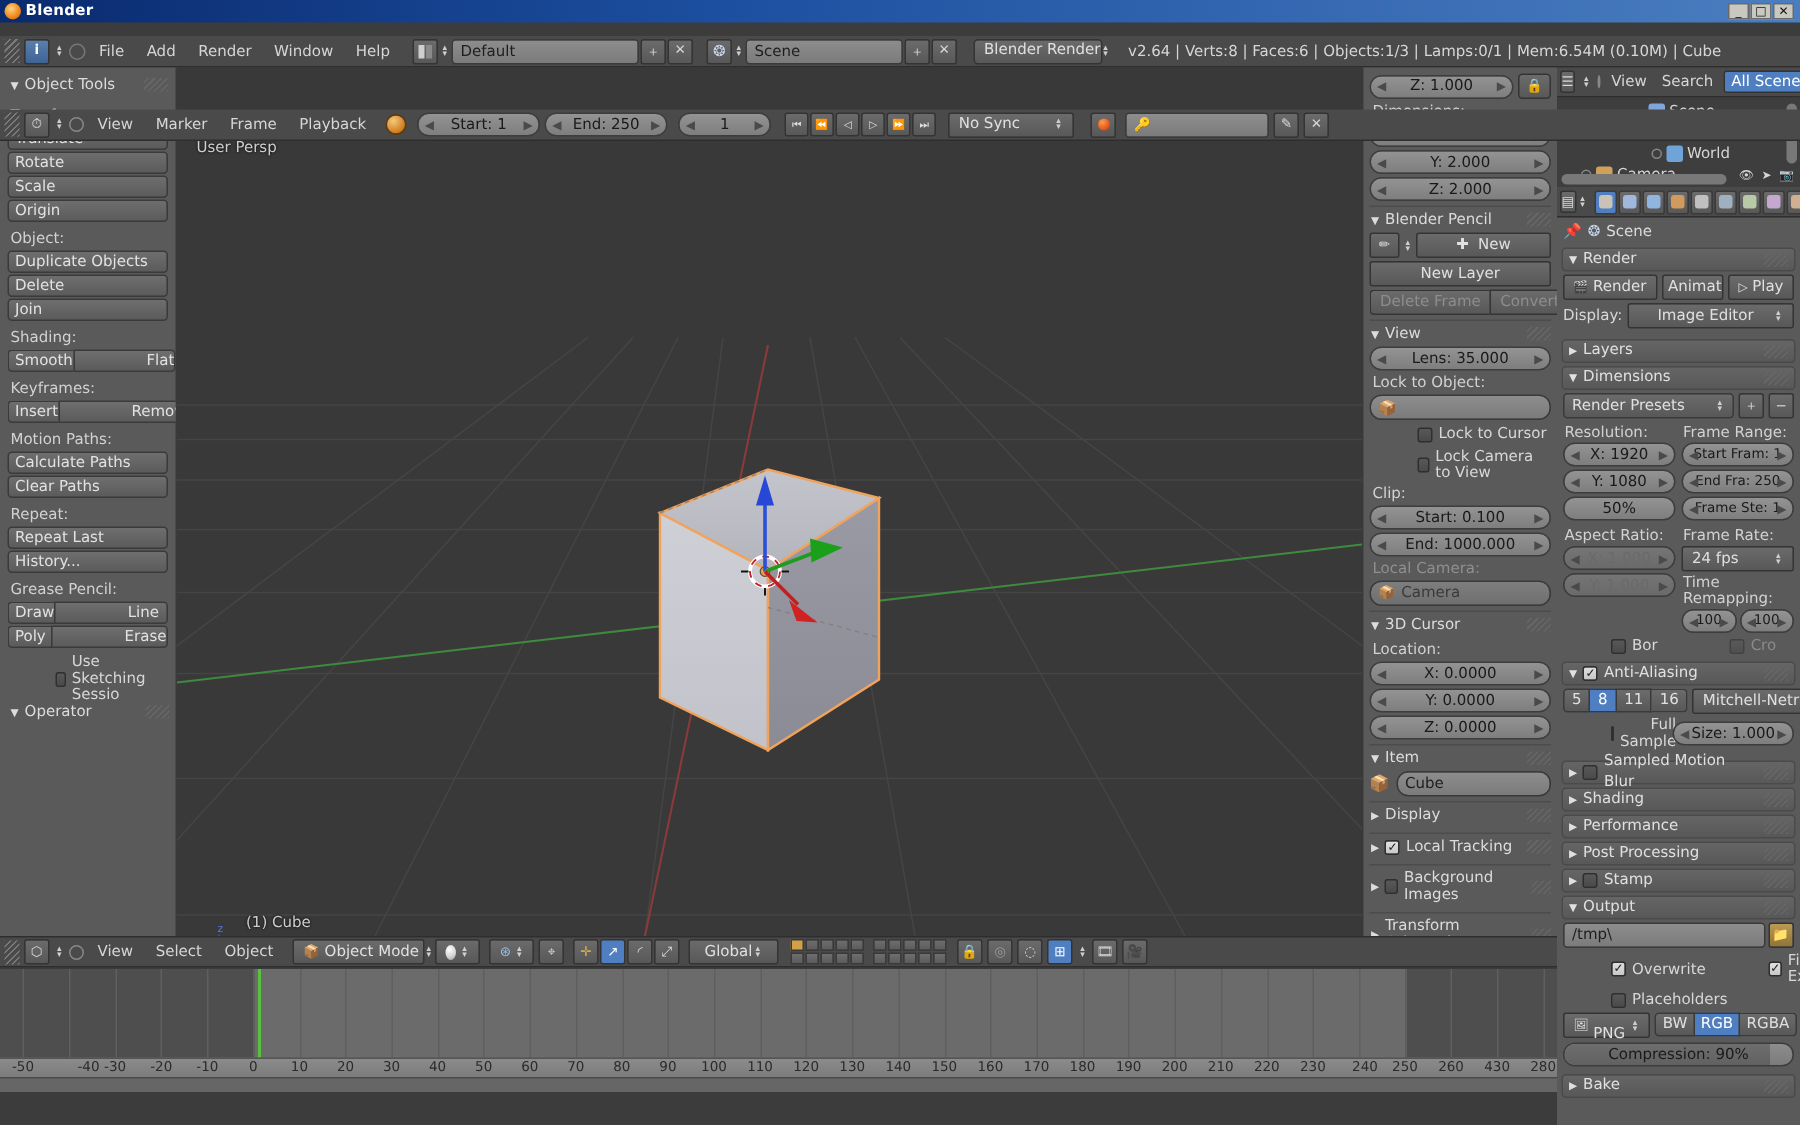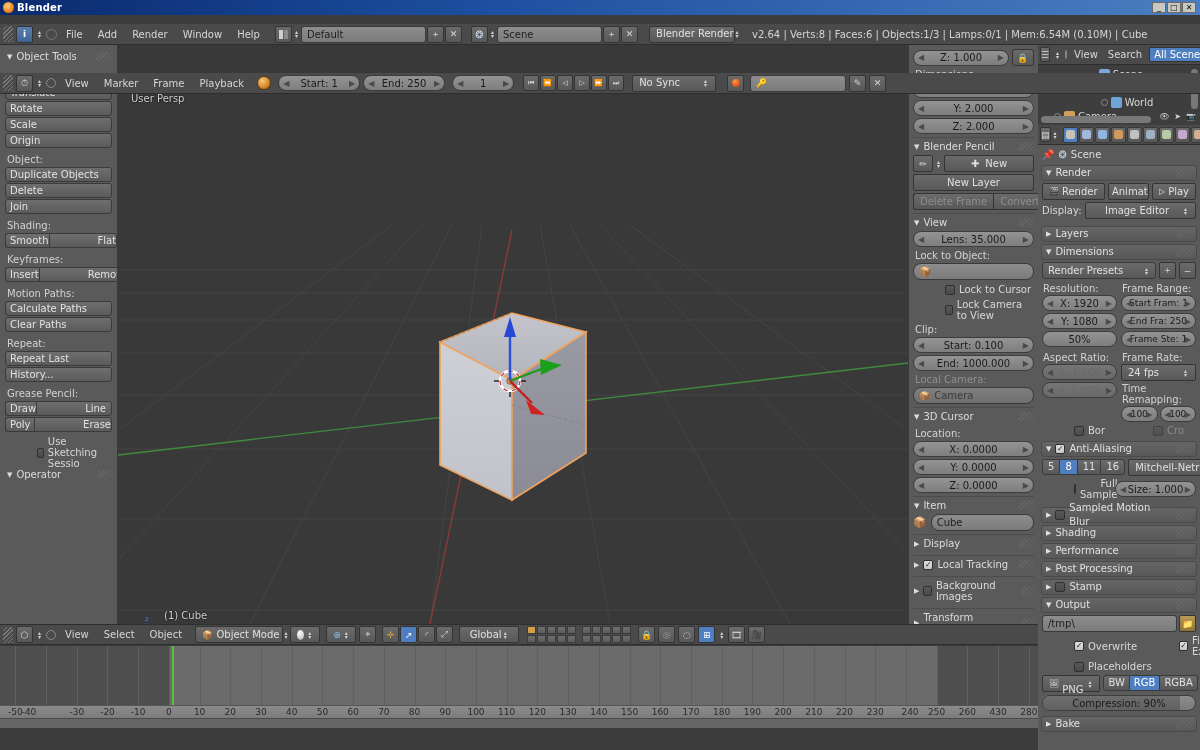--- a/index.html
+++ b/index.html
@@ -1032,21 +1032,21 @@
           <div class="tl-grid" style="left: 905.947px;"></div>
           <div class="tl-grid" style="left: 936.657px;"></div>
           <div class="tl-grid" style="left: 967.367px;"></div>
           <div class="tl-grid" style="left: 998.077px;"></div>
           <div class="tl-grid" style="left: 1028.79px;"></div>
         </div>
       <div id="playhead" style="left: 171.976px;"></div>
     </div>
     <div id="tl-ruler">
         <div class="tl-tick" style="left: 15.355px;">-50</div>
-        <div class="tl-tick" style="left: 29px;">-40</div>
+        <div class="tl-tick" style="left: 59px;">-40</div>
         <div class="tl-tick" style="left: 76.7751px;">-30</div>
         <div class="tl-tick" style="left: 107.485px;">-20</div>
         <div class="tl-tick" style="left: 138.195px;">-10</div>
         <div class="tl-tick" style="left: 168.905px;">0</div>
         <div class="tl-tick" style="left: 199.615px;">10</div>
         <div class="tl-tick" style="left: 230.325px;">20</div>
         <div class="tl-tick" style="left: 261.036px;">30</div>
         <div class="tl-tick" style="left: 291.746px;">40</div>
         <div class="tl-tick" style="left: 322.456px;">50</div>
         <div class="tl-tick" style="left: 353.166px;">60</div>

